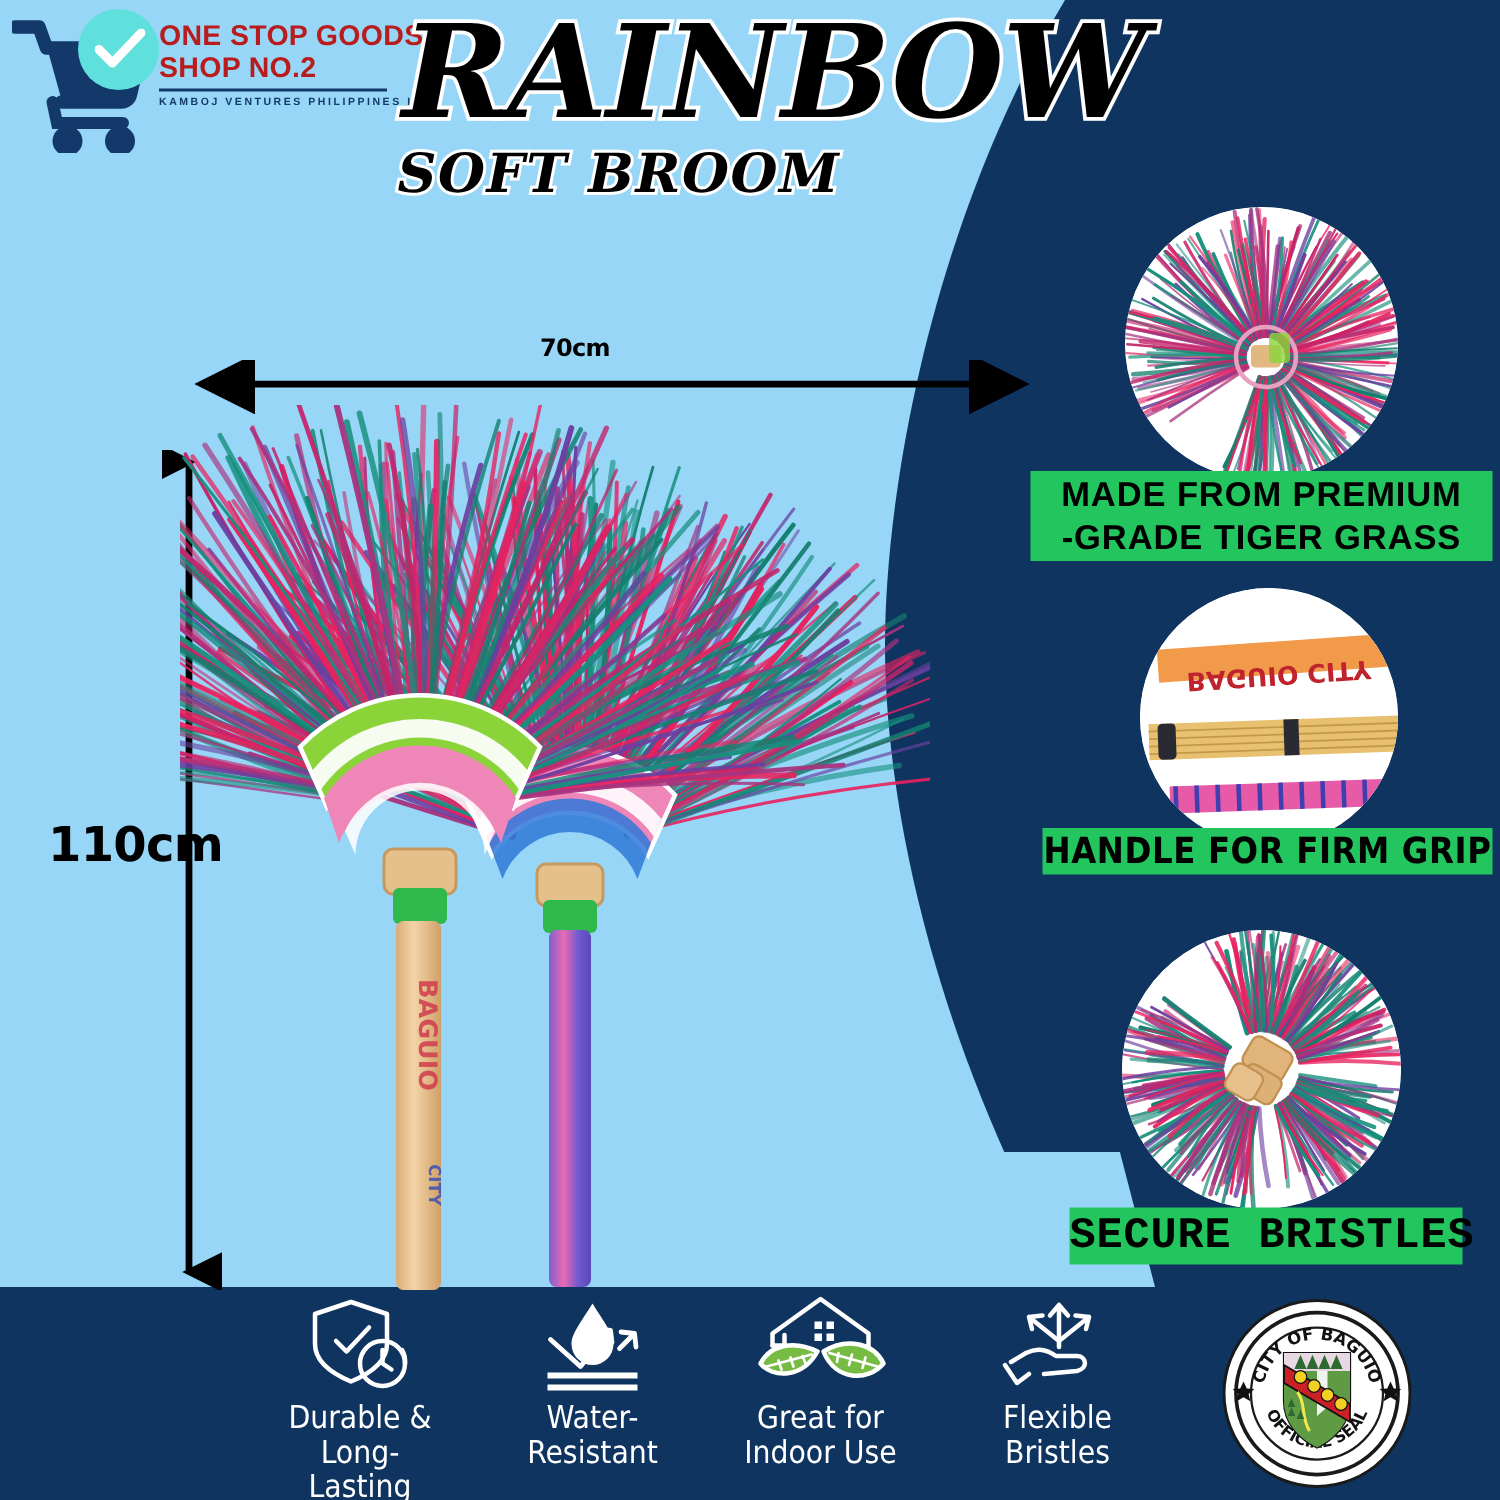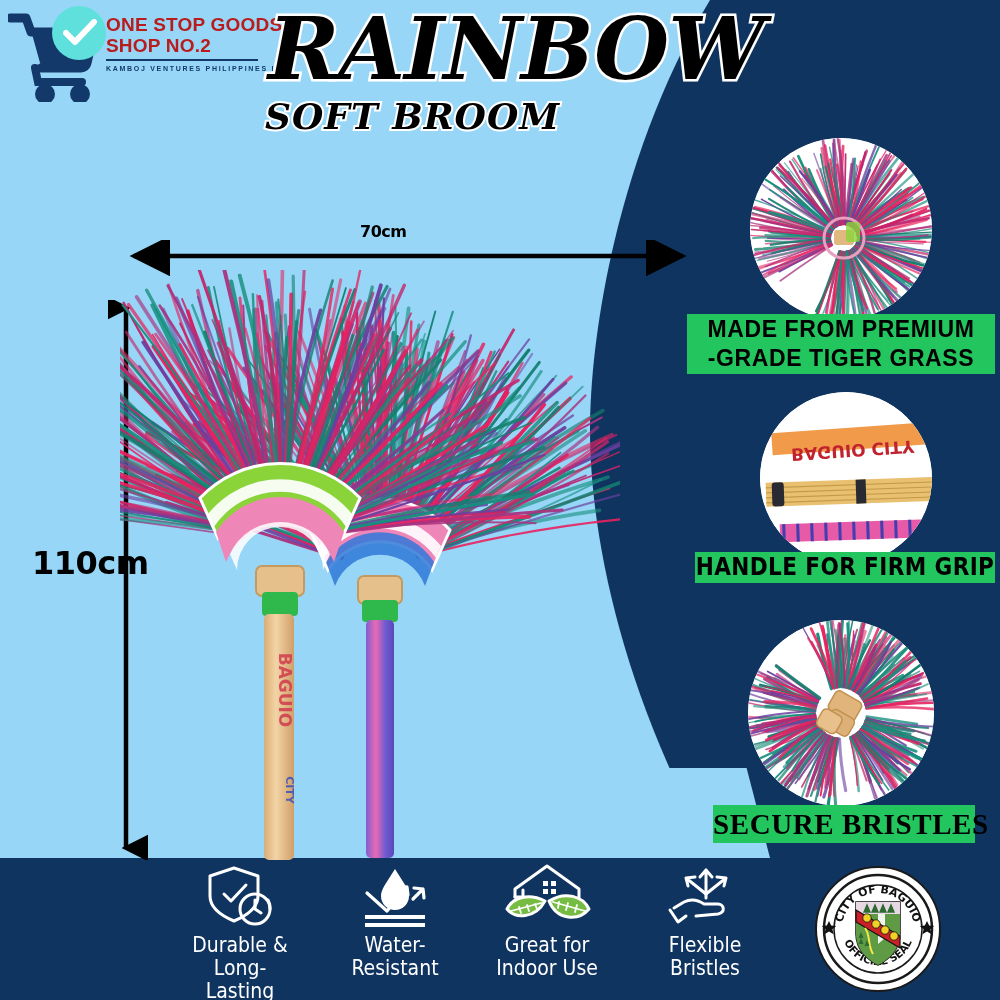--- a/index.html
+++ b/index.html
@@ -131,21 +131,21 @@
     position: absolute; left: -65px; top: 160px; width: 300px;
     font-family: "DejaVu Sans Condensed", "Liberation Sans", sans-serif;
     font-size: 24px; line-height: 27px; letter-spacing: 0.4px;
     font-stretch: condensed;
     padding: 2px 0;
   }
   .cl3 { left: 748px; top: 620px; }
   .cl3 .callout-circle { width: 186px; height: 186px; }
   .cl3 .callout-label {
     position: absolute; left: -35px; top: 185px; width: 262px;
-    font-family: Liberation Serif, serif;
+    font-family: Liberation Mono, monospace;
     font-size: 29px; line-height: 34px; letter-spacing: 0.6px;
     font-stretch: condensed;
     padding: 2px 0;
     text-align: right;
   }
 
   
   .features {
     position: absolute; left: 0; bottom: 0; width: 790px; height: 142px;
   }

